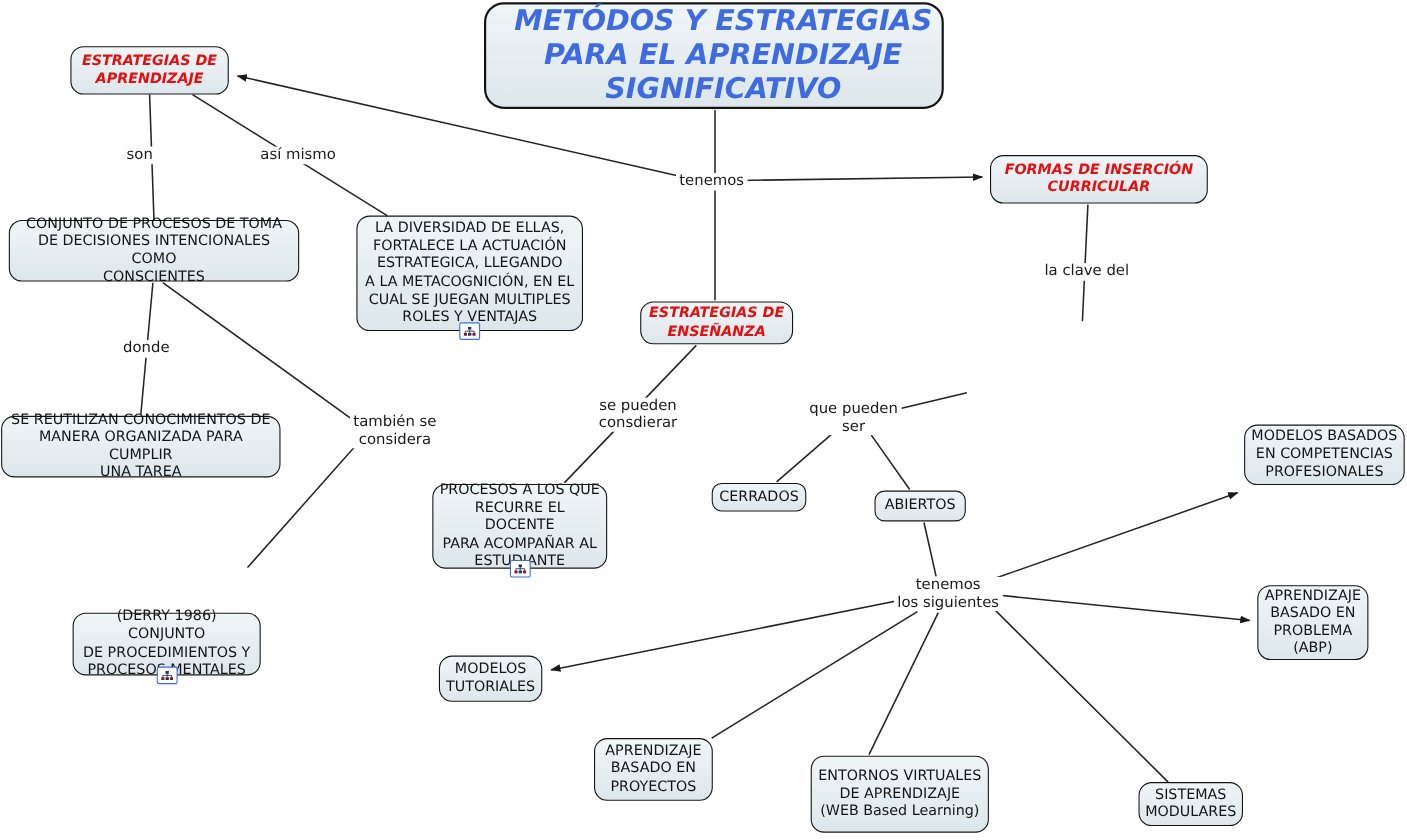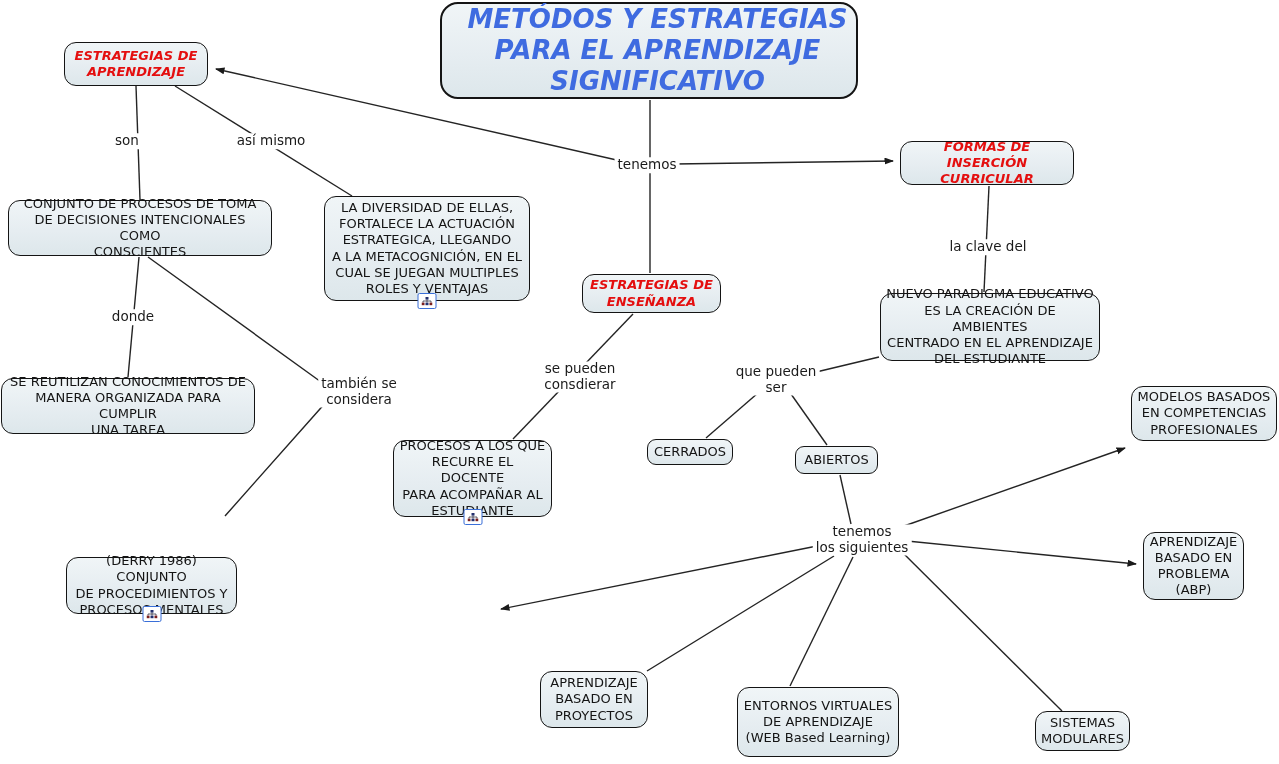--- a/index.html
+++ b/index.html
@@ -36,21 +36,21 @@
     width:17px; height:14px; background:#ffffff;
     border:1.5px solid #3a6fd8; border-radius:2px;
     display:flex; align-items:center; justify-content:center; z-index:4;
   }
 
   
   #n-title        { left:440px; top:2px;   width:418px; height:97px;padding-left:22px; }
   #n-est-apr      { left:64px;  top:42px;  width:144px; height:44px; }
   #n-conjunto     { left:8px;   top:200px; width:264px; height:56px; }
   #n-diversidad   { left:324px; top:196px; width:206px; height:105px;align-items:center; }
-  #n-formas       { left:900px; top:141px; width:174px; height:44px; }
+  #n-formas       { left:900px; top:141px; width:198px; height:44px; }
   #n-ensenanza    { left:582px; top:274px; width:139px; height:39px; }
   #n-paradigma    { left:880px; top:293px; width:220px; height:68px; }
   #n-sereutilizan { left:1px;   top:378px; width:254px; height:56px; }
   #n-derry        { left:66px;  top:517px; width:171px; height:57px;margin-top:40px; }
   #n-procesos     { left:393px; top:440px; width:159px; height:77px; }
   #n-cerrados     { left:647px; top:439px; width:86px;  height:26px; border-radius:9px; }
   #n-abiertos     { left:795px; top:446px; width:83px;  height:28px; border-radius:9px; }
   #n-competencias { left:1131px;top:386px; width:146px; height:55px; }
   #n-abp          { left:1143px;top:532px; width:101px; height:68px; }
   #n-tutoriales   { left:399px; top:596px; width:94px;  height:42px; }
@@ -129,24 +129,20 @@
       </svg>
     </span>
   </div>
 
   <div class="node red" id="n-formas">FORMAS DE INSERCIÓN
 CURRICULAR</div>
 
   <div class="node red" id="n-ensenanza">ESTRATEGIAS DE
 ENSEÑANZA</div>
 
-  <div class="node" id="n-paradigma">NUEVO PARADIGMA EDUCATIVO
-ES LA CREACIÓN DE AMBIENTES
-CENTRADO EN EL APRENDIZAJE
-DEL ESTUDIANTE</div>
 
   <div class="node" id="n-sereutilizan">SE REUTILIZAN CONOCIMIENTOS DE
 MANERA ORGANIZADA PARA CUMPLIR
 UNA TAREA</div>
 
   <div class="node" id="n-derry">
     <span class="nlabel">(DERRY 1986) CONJUNTO
 DE PROCEDIMIENTOS Y
 PROCESOS MENTALES</span>
     <span class="res-icon">
@@ -178,20 +174,22 @@
 
   <div class="node" id="n-cerrados">CERRADOS</div>
   <div class="node" id="n-abiertos">ABIERTOS</div>
   <div class="node" id="n-competencias">MODELOS BASADOS
 EN COMPETENCIAS
 PROFESIONALES</div>
   <div class="node" id="n-abp">APRENDIZAJE
 BASADO EN
 PROBLEMA
 (ABP)</div>
+  <div class="node" id="n-tutoriales">MODELOS
+TUTORIALES</div>
   <div class="node" id="n-proyectos">APRENDIZAJE
 BASADO EN
 PROYECTOS</div>
   <div class="node" id="n-entornos">ENTORNOS VIRTUALES
 DE APRENDIZAJE
 (WEB Based Learning)</div>
   <div class="node" id="n-sistemas">SISTEMAS
 MODULARES</div>
 
   <div class="edge-label" id="l-son">son</div>

